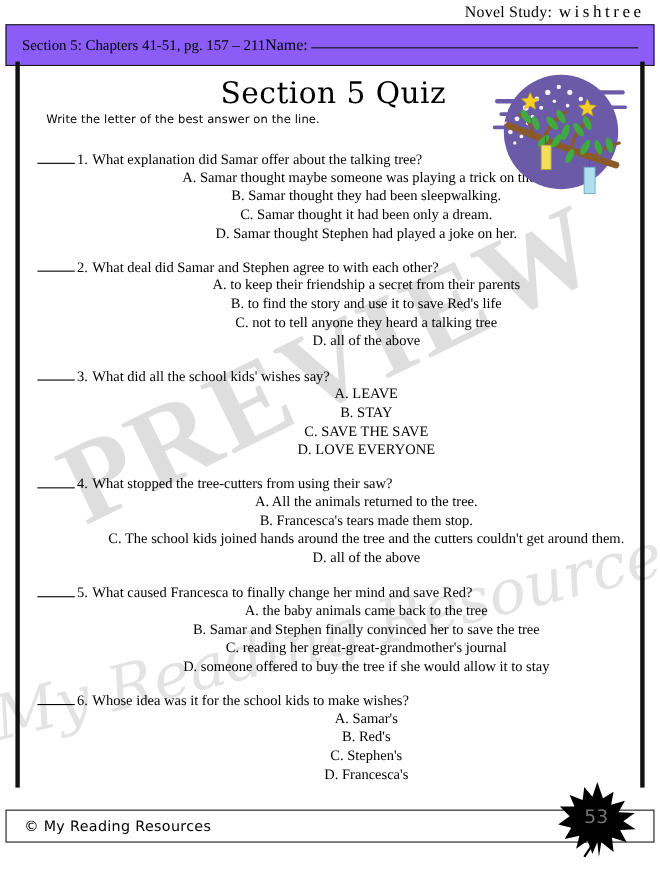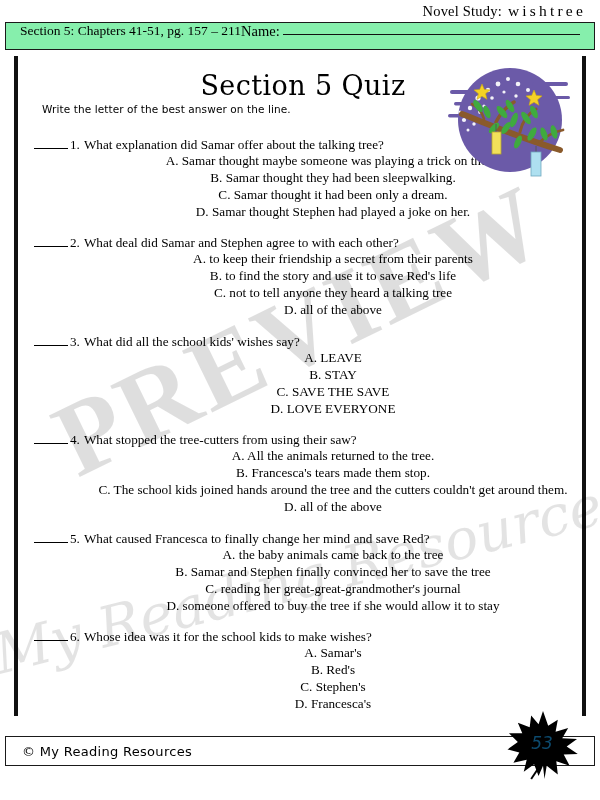--- a/index.html
+++ b/index.html
@@ -25,24 +25,24 @@
   }
   .novel-study-label { letter-spacing: 0.2px; }
   .novel-study-title {
     font-size: 15.5px;
     letter-spacing: 3.2px;
   }
 
   
   .section-bar {
     position: absolute;
-    top: 22px; left: 5px; right: 5px; height: 28px;
+    top: 22px; left: 5px; right: 5px; height: 38px;
     border: 1.5px solid #1a1a1a;
-    background: #86efac;
-    display: flex; align-items: flex-start;
+    background: #8b5cf6;
+    display: flex; align-items: center;
   }
   .section-label {
     margin-left: 14px;
     font-size: 13.5px;
     white-space: nowrap;
   }
   .name-wrap {
     display: flex; align-items: baseline; flex: 1;
     margin-right: 14px;
   }
@@ -173,27 +173,26 @@
     position: absolute;
     right: 20px; bottom: 18px;
     width: 74px; height: 74px;
     z-index: 6;
   }
   .leaf-num {
     position: absolute;
     right: 20px; bottom: 18px;
     width: 74px; height: 74px;
     display: flex; align-items: center; justify-content: center;
-    color: #0c4a6e;
+    color: #737373;
     font-family: "DejaVu Sans", "Liberation Sans", sans-serif;
     font-size: 17px;
     z-index: 7;
     padding-bottom: 4px;
     padding-right: 2px;
-    font-style: italic;
   }
 </style>
 </head>
 <body>
 
 <div class="novel-study-line">
   <span class="novel-study-label">Novel Study:</span>
   <span class="novel-study-title">wishtree</span>
 </div>
 

